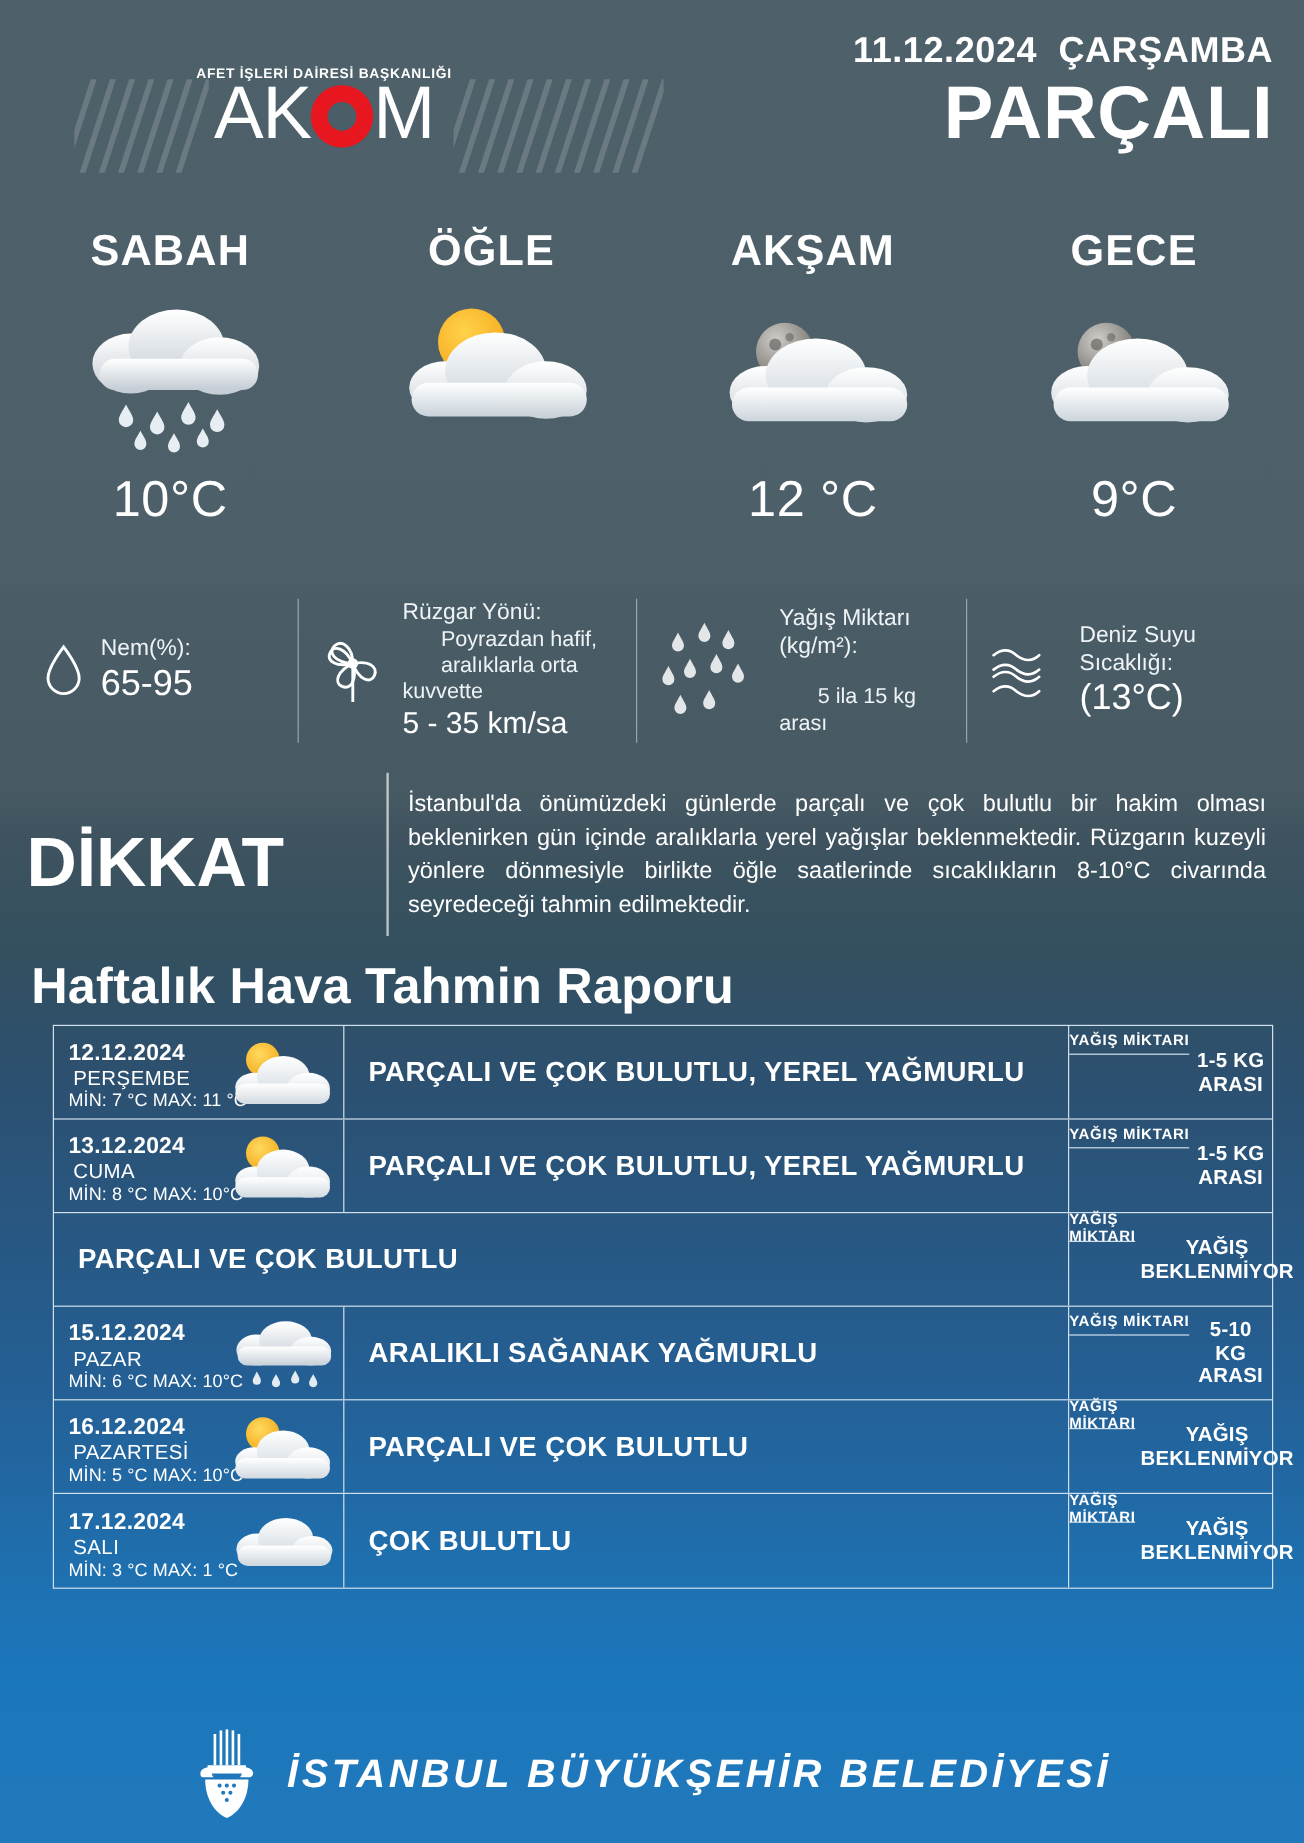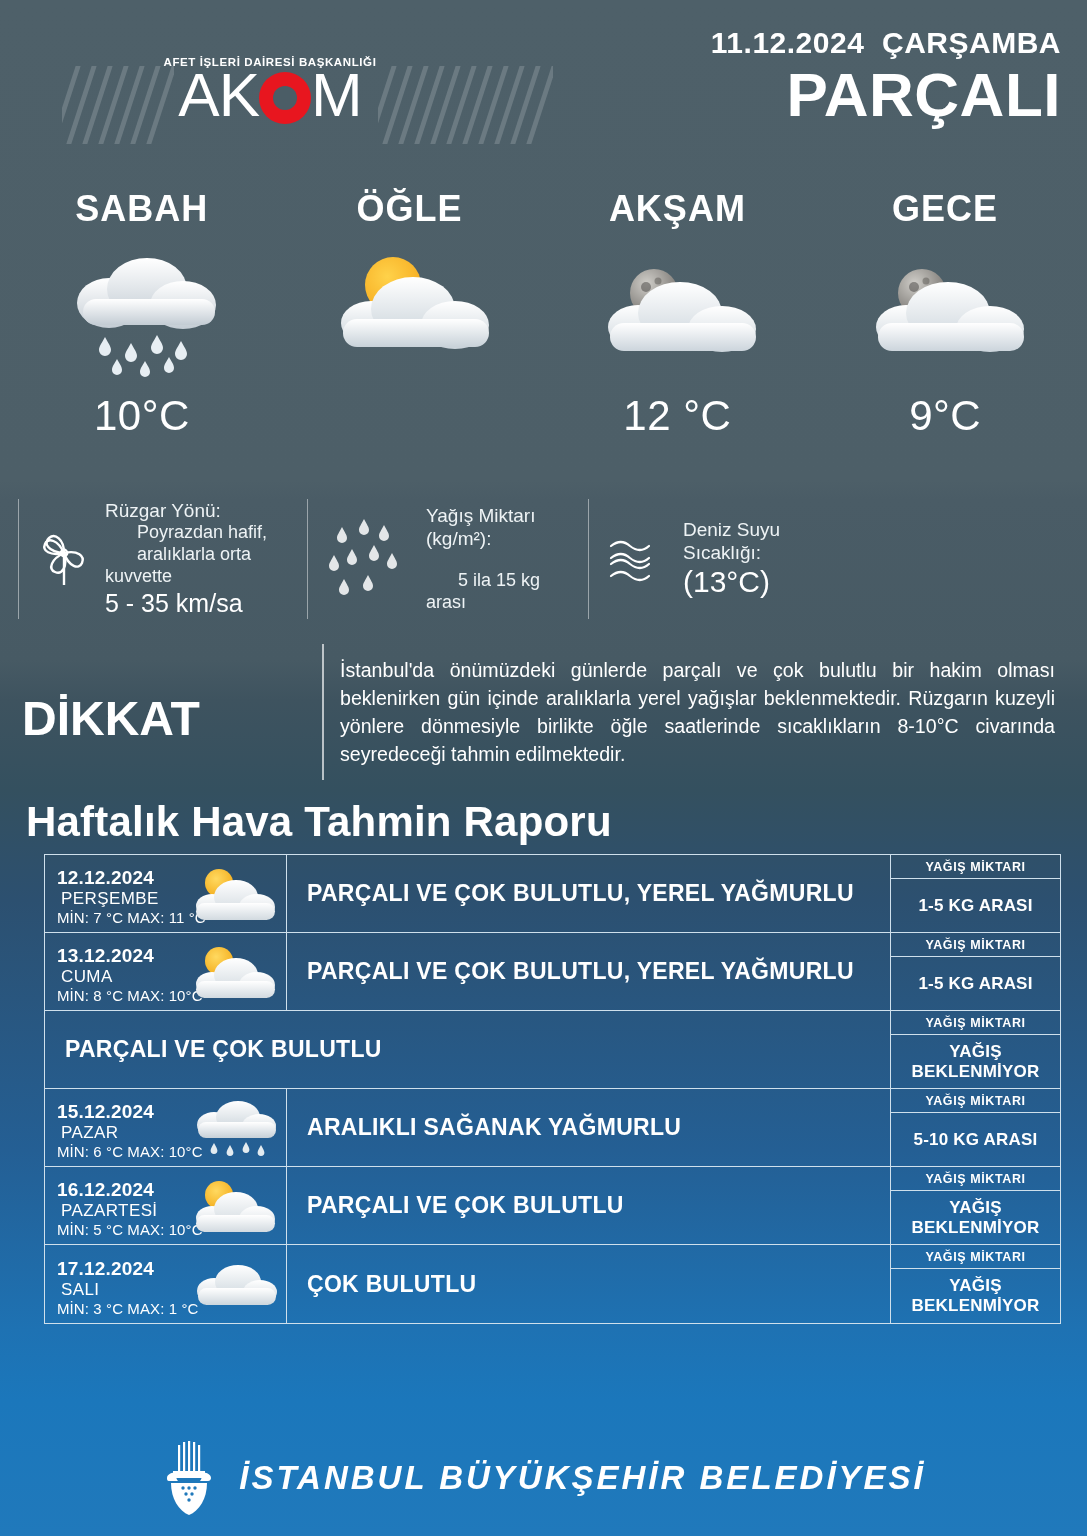--- a/index.html
+++ b/index.html
@@ -81,41 +81,41 @@
     width:1px; height:120px; background:rgba(255,255,255,.45); flex:none;
   }
   .metric-txt { line-height:1.22; }
   .metric-cap { font-size:19px; color:#eef3f5; }
   .metric-val { font-size:30px; color:#ffffff; }
   .metric-val.sm { font-size:25px; }
   .metric-cap.sml { font-size:18px;margin-left:32px; }
 
   
   .dikkat { display:flex; align-items:center; padding:6px 22px 0; height:150px; }
-  .dikkat-title { font-size:48px; font-weight:bold; letter-spacing:0px; width:300px;margin-top:13px; }
+  .dikkat-title { font-size:58px; font-weight:bold; letter-spacing:0px; width:300px;margin-top:13px; }
   .dikkat-bar { width:2px; background:rgba(255,255,255,.65); height:136px; margin:0 16px 0 0; }
   .dikkat-text {
     font-size:19.6px; line-height:1.44; text-align:justify; flex:1; padding-right:10px;
   }
 
   
   .weekly-title { font-size:42px; font-weight:bold; padding:14px 0 8px 26px; letter-spacing:.2px; }
   .table { margin:0 26px 0 44px; border:1px solid #cfe0ec; }
   .row { display:flex; border-bottom:1px solid #cfe0ec; height:78px; }
   .row:last-child { border-bottom:none; }
   .c-day {
     width:242px; border-right:1px solid #cfe0ec; position:relative;
     padding:6px 0 0 12px; display:flex; flex-direction:column; justify-content:center;
   }
   .d-date { font-size:19px; font-weight:bold; letter-spacing:.2px; }
   .d-name { font-size:17px; letter-spacing:.4px; padding-left:4px; }
   .d-temp { font-size:15px; letter-spacing:.1px; }
   .d-icon { position:absolute; right:6px; top:50%; transform:translateY(-50%); }
   .c-desc { flex:1; display:flex; align-items:center; padding-left:20px; font-size:23px; font-weight:bold; letter-spacing:.3px; }
-  .c-prec { width:170px; border-left:1px solid #cfe0ec; display:flex; flex-direction:column; }
+  .c-prec { width:170px; border-left:1px solid #cfe0ec; display:flex; }
   .prec-head {
     height:24px; display:flex; align-items:center; justify-content:center;
     font-size:12.5px; font-weight:bold; letter-spacing:.6px;
     border-bottom:1px solid #cfe0ec;
   }
   .prec-val {
     flex:1; display:flex; align-items:center; justify-content:center; text-align:center;
     font-size:17px; font-weight:bold; line-height:1.15; letter-spacing:.2px; padding:0 4px;
   }
 
@@ -272,20 +272,31 @@
           <ellipse cx="140" cy="88" rx="34" ry="23" fill="url(#cg4)"></ellipse>
           <rect x="28" y="82" width="146" height="28" rx="14" fill="url(#cg4)"></rect>
         </svg>
       </div>
       <div class="period-temp">9°C</div>
     </div>
   </div>
 
   <div class="metrics">
 
+    <div class="metric m1">
+      <span>
+        <svg width="34" height="46" viewBox="0 0 34 46">
+          <path d="M17 3 C17 3 4 20 4 29 a13 13 0 0 0 26 0 C30 20 17 3 17 3 z" fill="none" stroke="#ffffff" stroke-width="2.4"></path>
+        </svg>
+      </span>
+      <span class="metric-txt">
+        <span class="metric-cap">Nem(%):</span><br>
+        <span class="metric-val">65-95</span>
+      </span>
+    </div>
 
     <div class="sep"></div>
 
     <div class="metric m2">
       <span>
         <svg width="54" height="60" viewBox="0 0 54 60">
           <g fill="none" stroke="#ffffff" stroke-width="2.4" stroke-linejoin="round">
             <path d="M27 24 C27 10 18 4 12 9 c-6 5 -1 14 15 15z"></path>
             <path d="M27 24 C41 21 48 27 45 34 c-3 7 -13 4 -18 -10z"></path>
             <path d="M27 24 C31 38 25 46 18 43 c-7 -3 -4 -13 9 -19z"></path>

